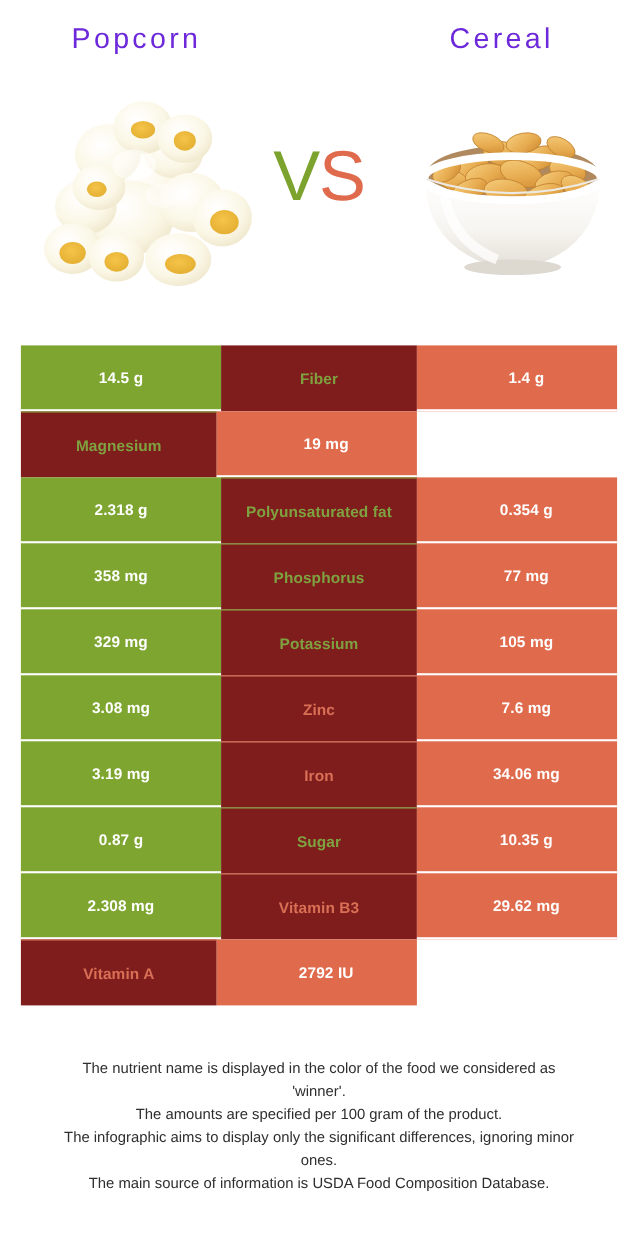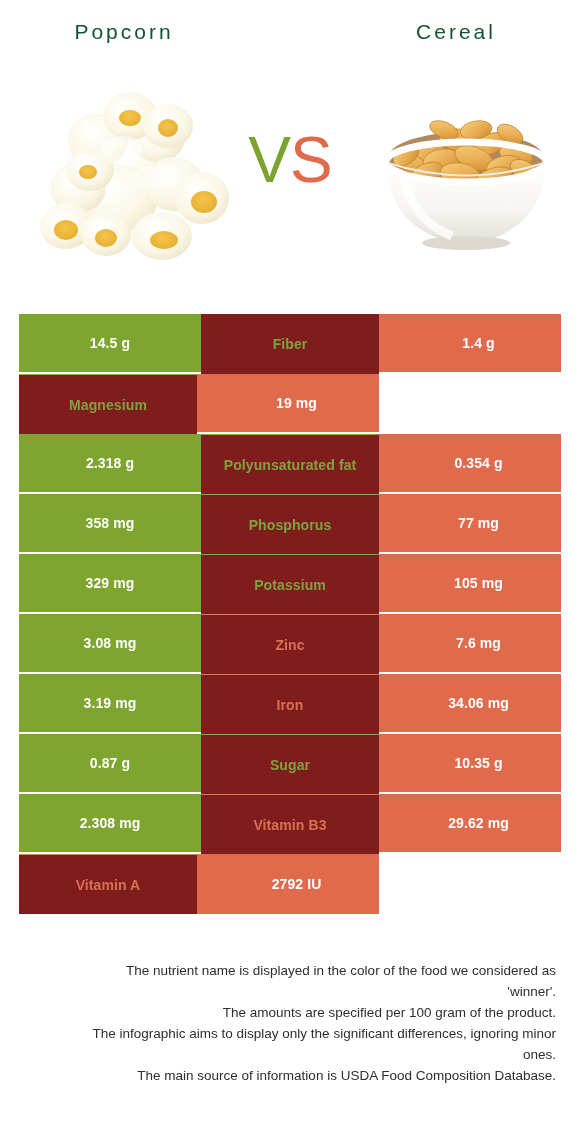--- a/index.html
+++ b/index.html
@@ -24,24 +24,24 @@
   .header {
     position: relative;
     height: 300px;
     width: 580px;
   }
 
   .food-title {
     position: absolute;
     top: 20px;
     font-family: "Liberation Sans", sans-serif;
-    font-size: 21px;
+    font-size: 26px;
     font-weight: 300;
     letter-spacing: 3px;
-    color: #14532d;
+    color: #6d28d9;
     text-align: center;
     white-space: nowrap;
   }
   .food-title.left  { left: 0;   width: 248px; }
   .food-title.right { left: 332px; width: 248px; }
 
   .vs-wrap {
     position: absolute;
     left: 230px;
     top: 128px;
@@ -125,21 +125,21 @@
 
   
 
   
   .footer {
     position: absolute;
     left: 0;
     top: 960px;
     width: 580px;
     padding: 0 24px;
-    text-align: right;
+    text-align: center;
     font-size: 13.5px;
     line-height: 21px;
     color: #2e2e2e;
     font-weight: 400;
   }
   .footer p { margin: 0; }
 </style>
 </head>
 <body>
 

